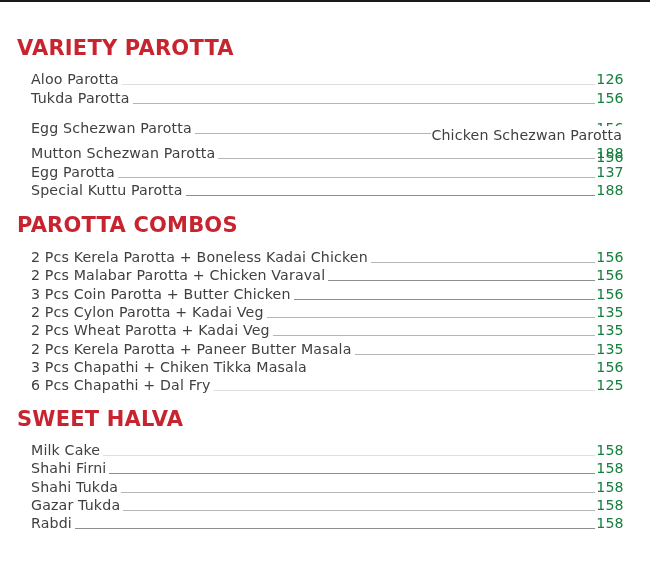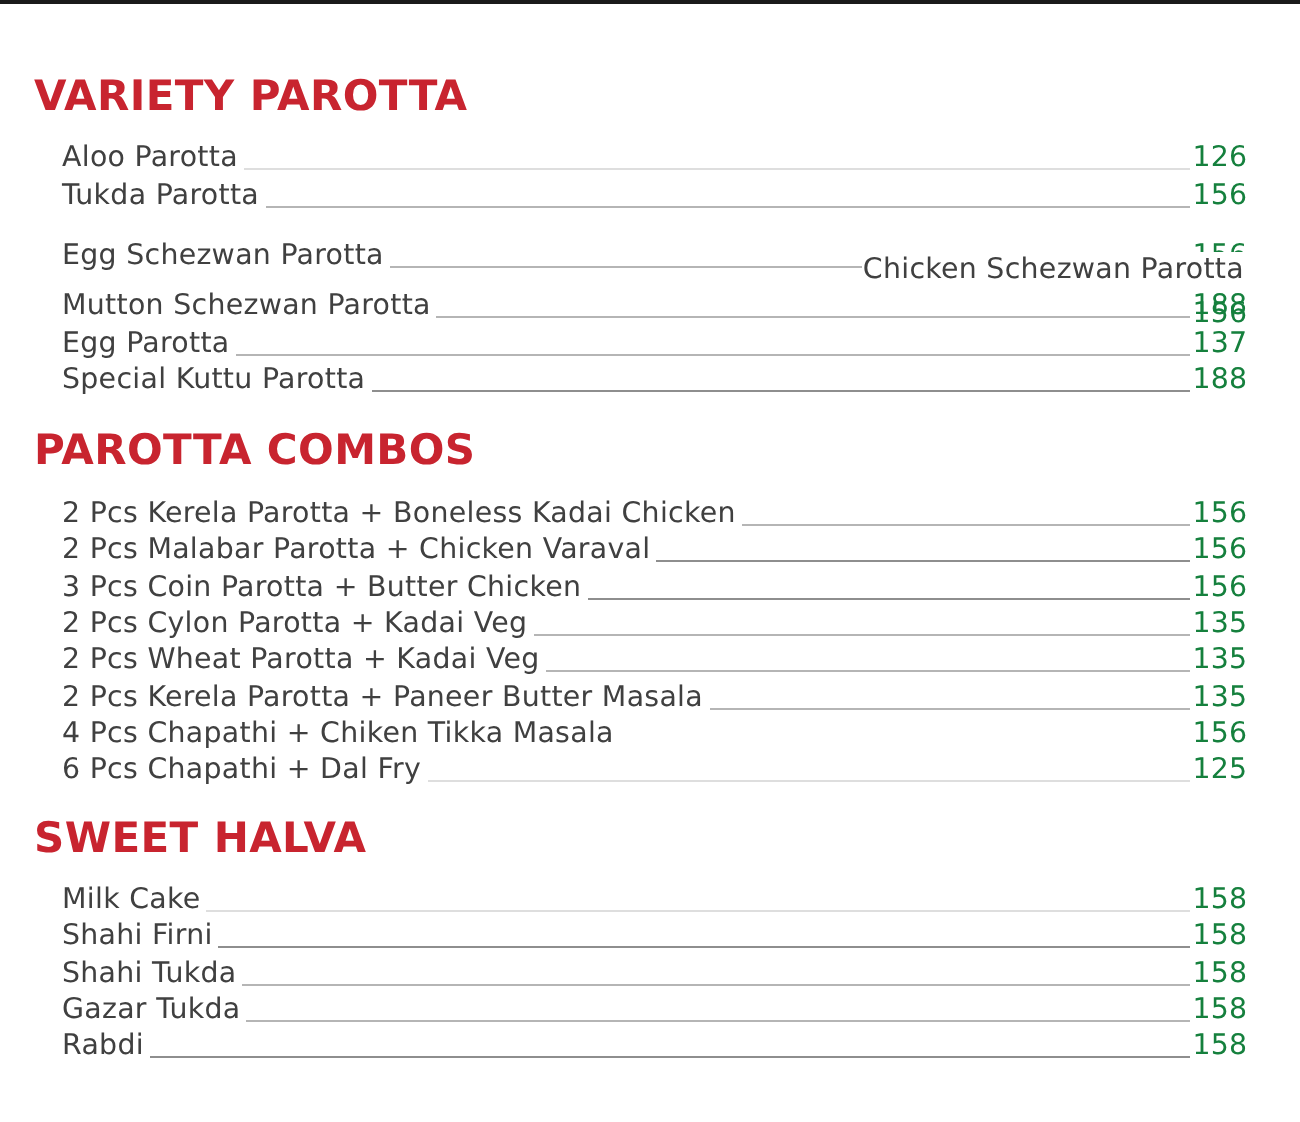--- a/index.html
+++ b/index.html
@@ -161,21 +161,21 @@
         <span class="item-name">2 Pcs Wheat Parotta + Kadai Veg</span>
         <span class="leader"></span>
         <span class="item-price">135</span>
       </div>
       <div class="item" style="top:91.5px;">
         <span class="item-name">2 Pcs Kerela Parotta + Paneer Butter Masala</span>
         <span class="leader"></span>
         <span class="item-price">135</span>
       </div>
       <div class="item" style="top:109.8px;">
-        <span class="item-name">4 Pcs Chapathi + Chiken Tikka Masala</span>
+        <span class="item-name">3 Pcs Chapathi + Chiken Tikka Masala</span>
         <span class="leader light" style="border-bottom-color:transparent;"></span>
         <span class="item-price">156</span>
       </div>
       <div class="item" style="top:128.1px;">
         <span class="item-name">6 Pcs Chapathi + Dal Fry</span>
         <span class="leader light"></span>
         <span class="item-price">125</span>
       </div>
     </div>
   </div>

